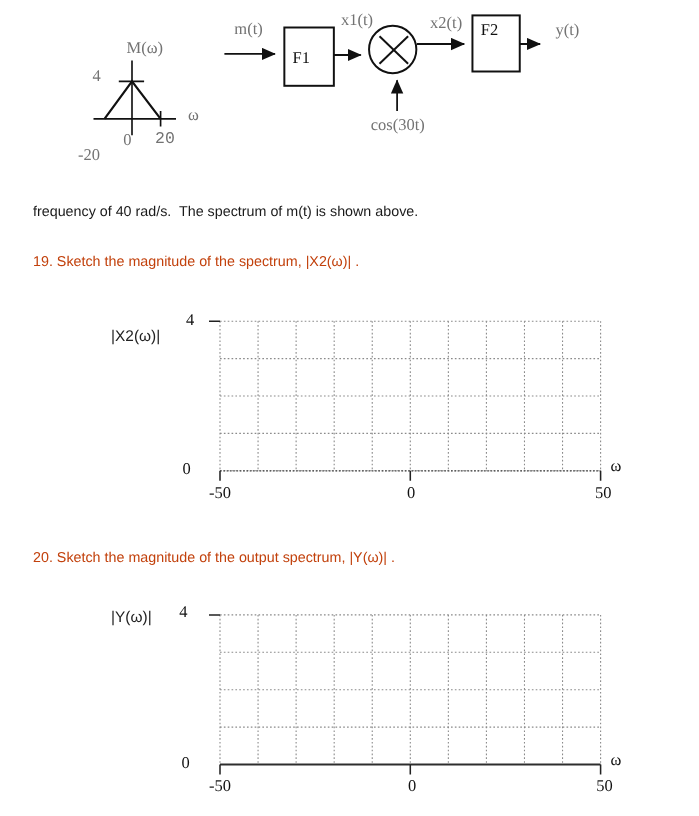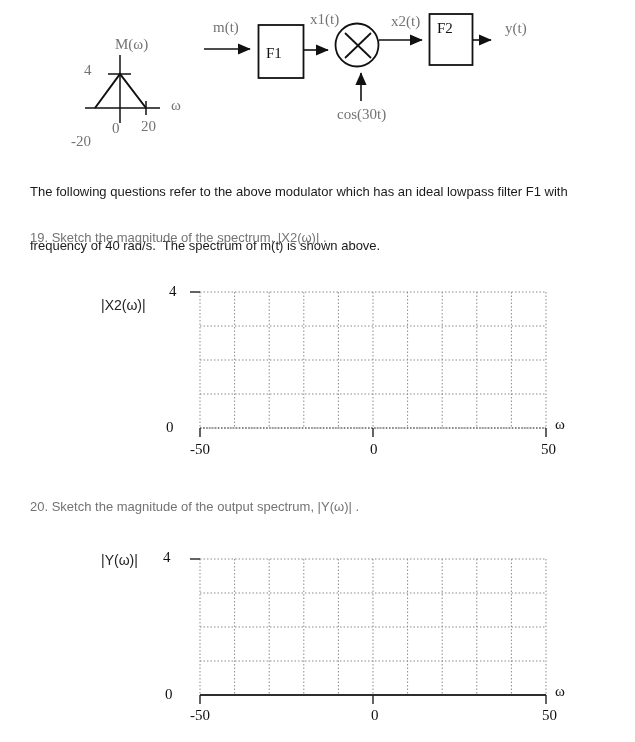--- a/index.html
+++ b/index.html
@@ -2,21 +2,21 @@
 <html><head>
 <meta charset="utf-8">
 <style>
   html,body{margin:0;padding:0;background:#fff;}
   .page{position:relative;width:635px;height:742px;background:#ffffff;overflow:hidden;
         font-family:"Liberation Sans",sans-serif;color:#1c1c1c;}
   .abs{position:absolute;}
   .serif{font-family:"Liberation Serif",serif;}
   .lbl{font-size:15px;color:#737373;white-space:nowrap;}
   .body-text{font-size:13px;line-height:18px;color:#1a1a1a;white-space:pre-wrap;}
-  .q-text{font-size:13px;color:#737373;white-space:pre-wrap;}
+  .q-text{font-size:13px;color:#c2410c;white-space:pre-wrap;}
   .plot-ylabel{font-size:14px;color:#222;white-space:nowrap;margin-left:28px;}
   .axis-num{font-size:15px;color:#111;white-space:nowrap;}
   svg{display:block;}
   .stroke{stroke:#111;fill:none;}
   .gl{stroke:#8a8a8a;stroke-width:1;stroke-dasharray:1.5,2;}
   .axis-tick{stroke:#222;stroke-width:1.4;}
   .axis-dot{stroke:#444;stroke-width:1.2;stroke-dasharray:1.5,1.5;}
   .axis-solid{stroke:#2e2e2e;stroke-width:2;}
   .box-text{font-size:15px;color:#111;font-family:"Liberation Serif",serif;}
 </style>
@@ -56,32 +56,31 @@
 
     <rect class="stroke" stroke-width="1.8" x="258.5" y="25" width="45" height="53"></rect>
     <rect class="stroke" stroke-width="1.8" x="429.5" y="14" width="43" height="51"></rect>
   </svg>
 
   <div class="abs serif lbl" style="left:84;top:36px;left:84px;margin-left:31px;">M(ω)</div>
   <div class="abs serif lbl" style="left:84px;top:62px;">4</div>
   <div class="abs serif lbl" style="left:171px;top:97px;">ω</div>
   <div class="abs serif lbl" style="left:71px;top:133px;text-align:center;">-20</div>
   <div class="abs serif lbl" style="left:112px;top:120px;">0</div>
-  <div class="abs serif lbl" style="left:141px;top:118px;">20</div>
+  <div class="abs serif lbl" style="left:141px;top:118px;font-family:Liberation Mono, monospace;">20</div>
 
   <div class="abs serif lbl" style="left:213px;top:19px;">m(t)</div>
   <div class="abs box-text" style="left:266px;top:45px;">F1</div>
   <div class="abs serif lbl" style="left:310px;top:11px;">x1(t)</div>
   <div class="abs serif lbl" style="left:391px;top:13px;">x2(t)</div>
   <div class="abs box-text" style="left:437px;top:20px;">F2</div>
   <div class="abs serif lbl" style="left:505px;top:20px;">y(t)</div>
   <div class="abs serif lbl" style="left:337px;top:106px;">cos(30t)</div>
 
   <div class="abs body-text" style="left:30px;top:147px;width:605px;">
-    <div>The following questions refer to the above modulator which has an ideal lowpass filter F1 with</div>
     <div>frequency of 40 rad/s.  The spectrum of m(t) is shown above.</div>
   </div>
 
   <div class="abs q-text" style="left:30px;top:230px;width:590px;">19. Sketch the magnitude of the spectrum, |X2(ω)| .</div>
 
   <div class="abs plot-ylabel" style="left:73px;top:297px;">|X2(ω)|</div>
   <div class="abs serif axis-num" style="left:169px;top:283px;">4</div>
   <div class="abs serif axis-num" style="left:166px;top:419px;">0</div>
 
   <svg class="abs" style="left:188px;top:288px;" width="380" height="152" viewBox="0 0 380 152" id="grid1">

